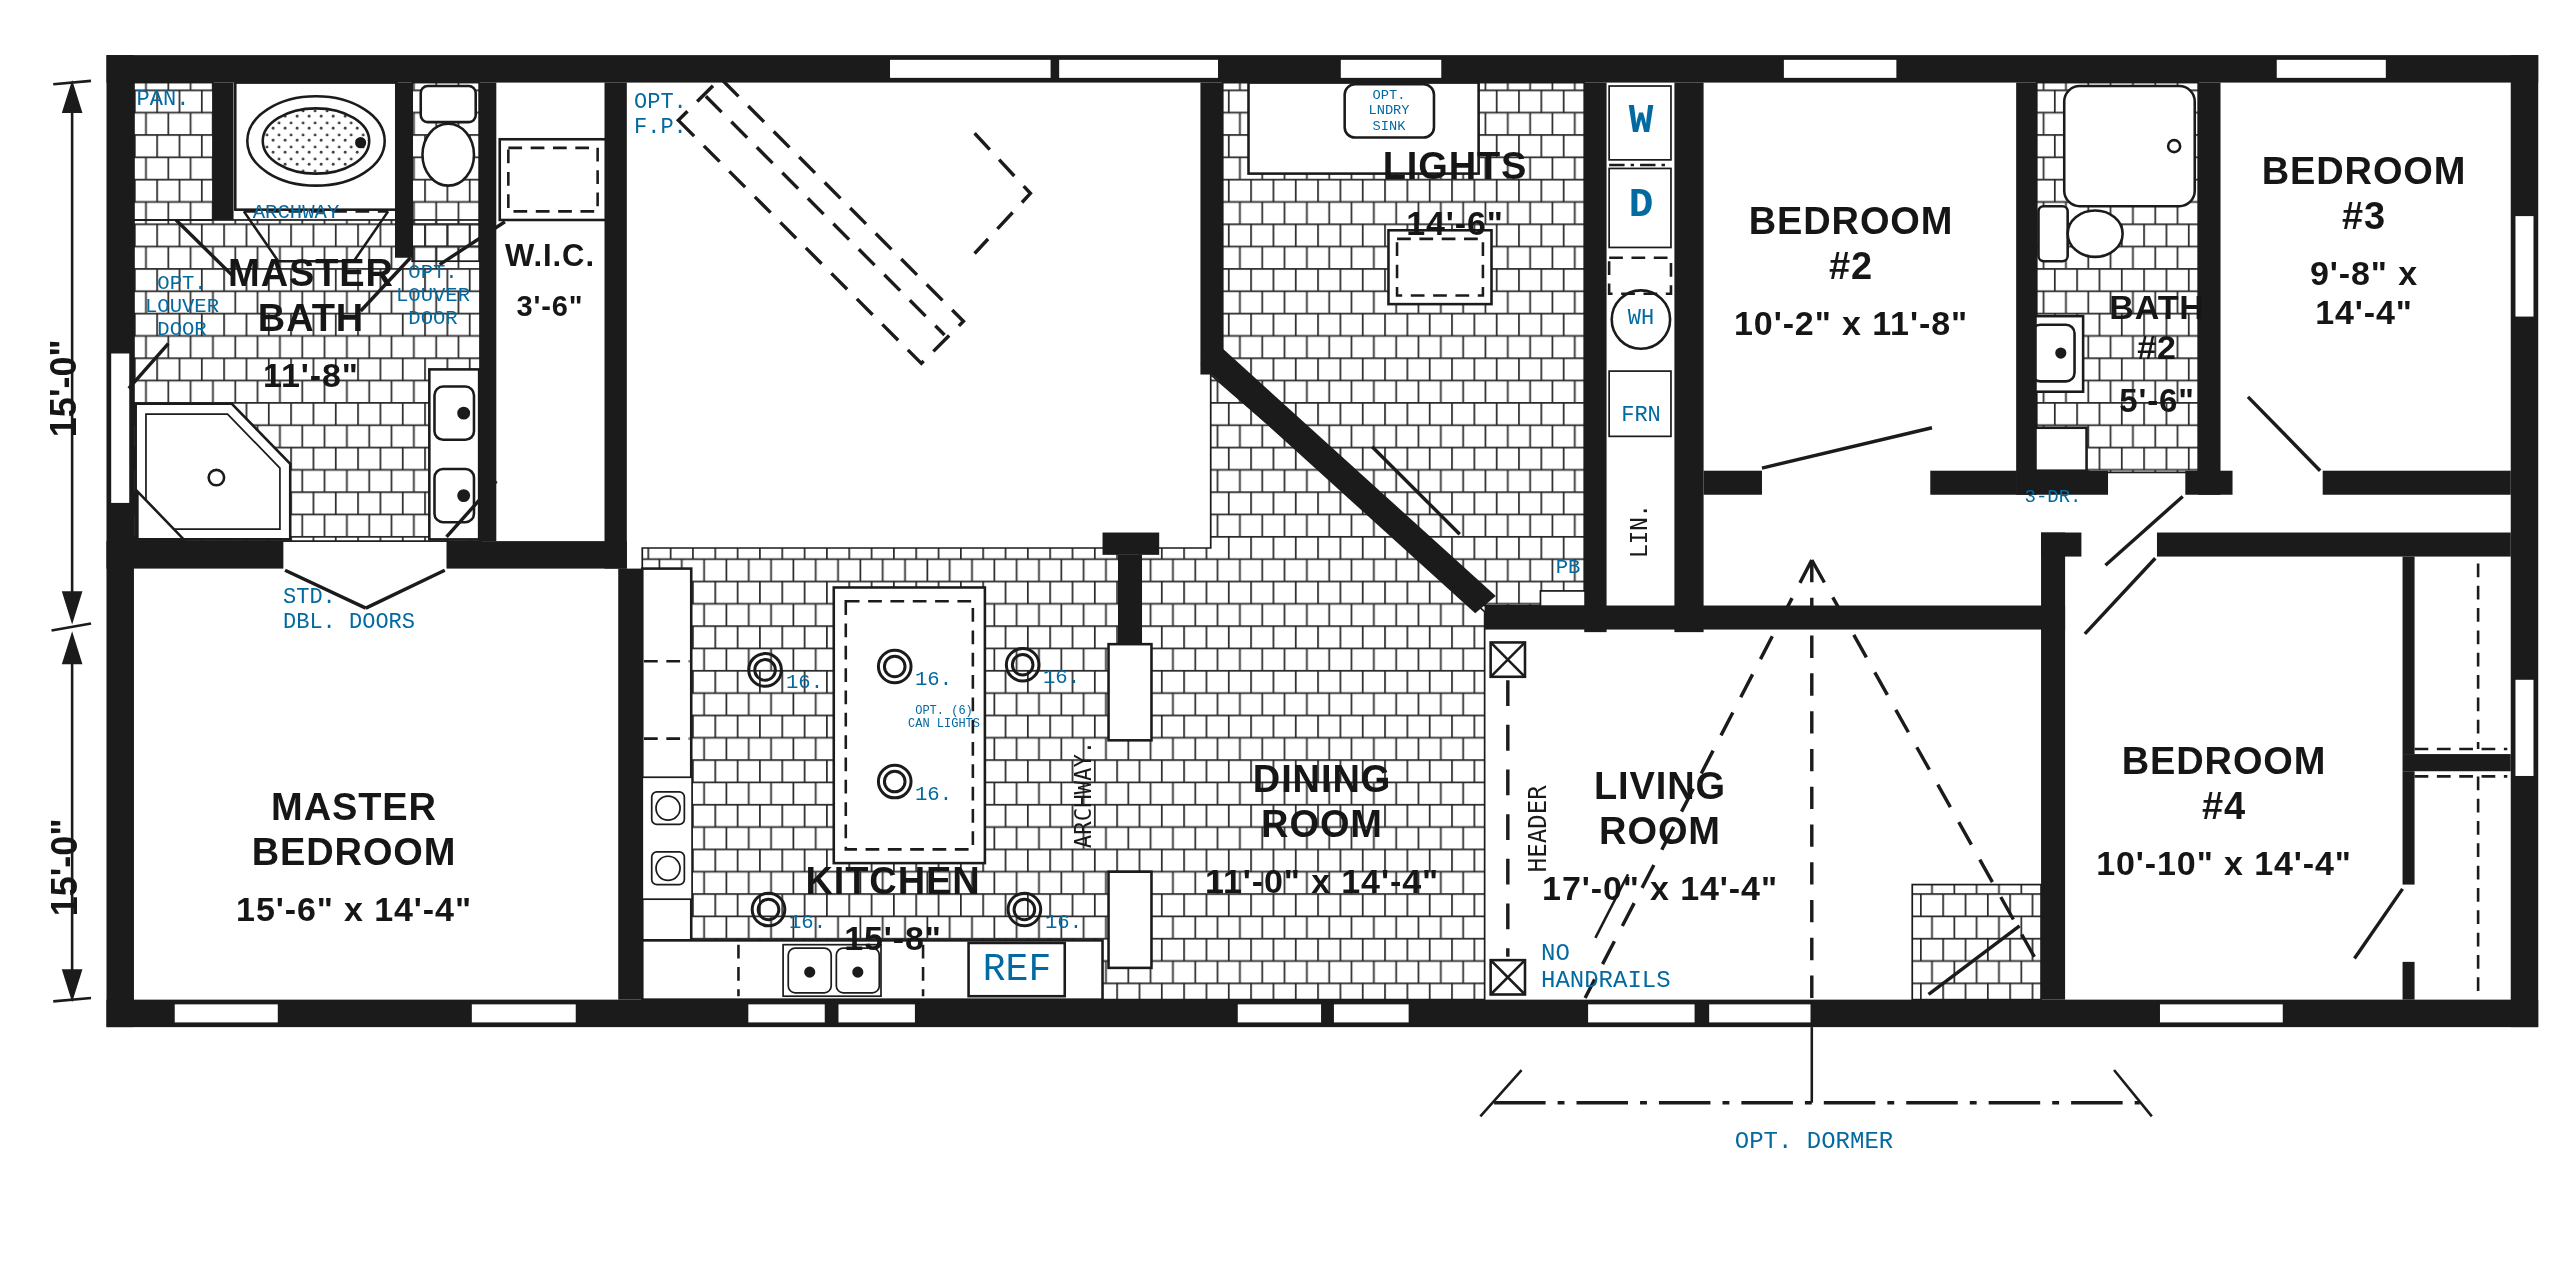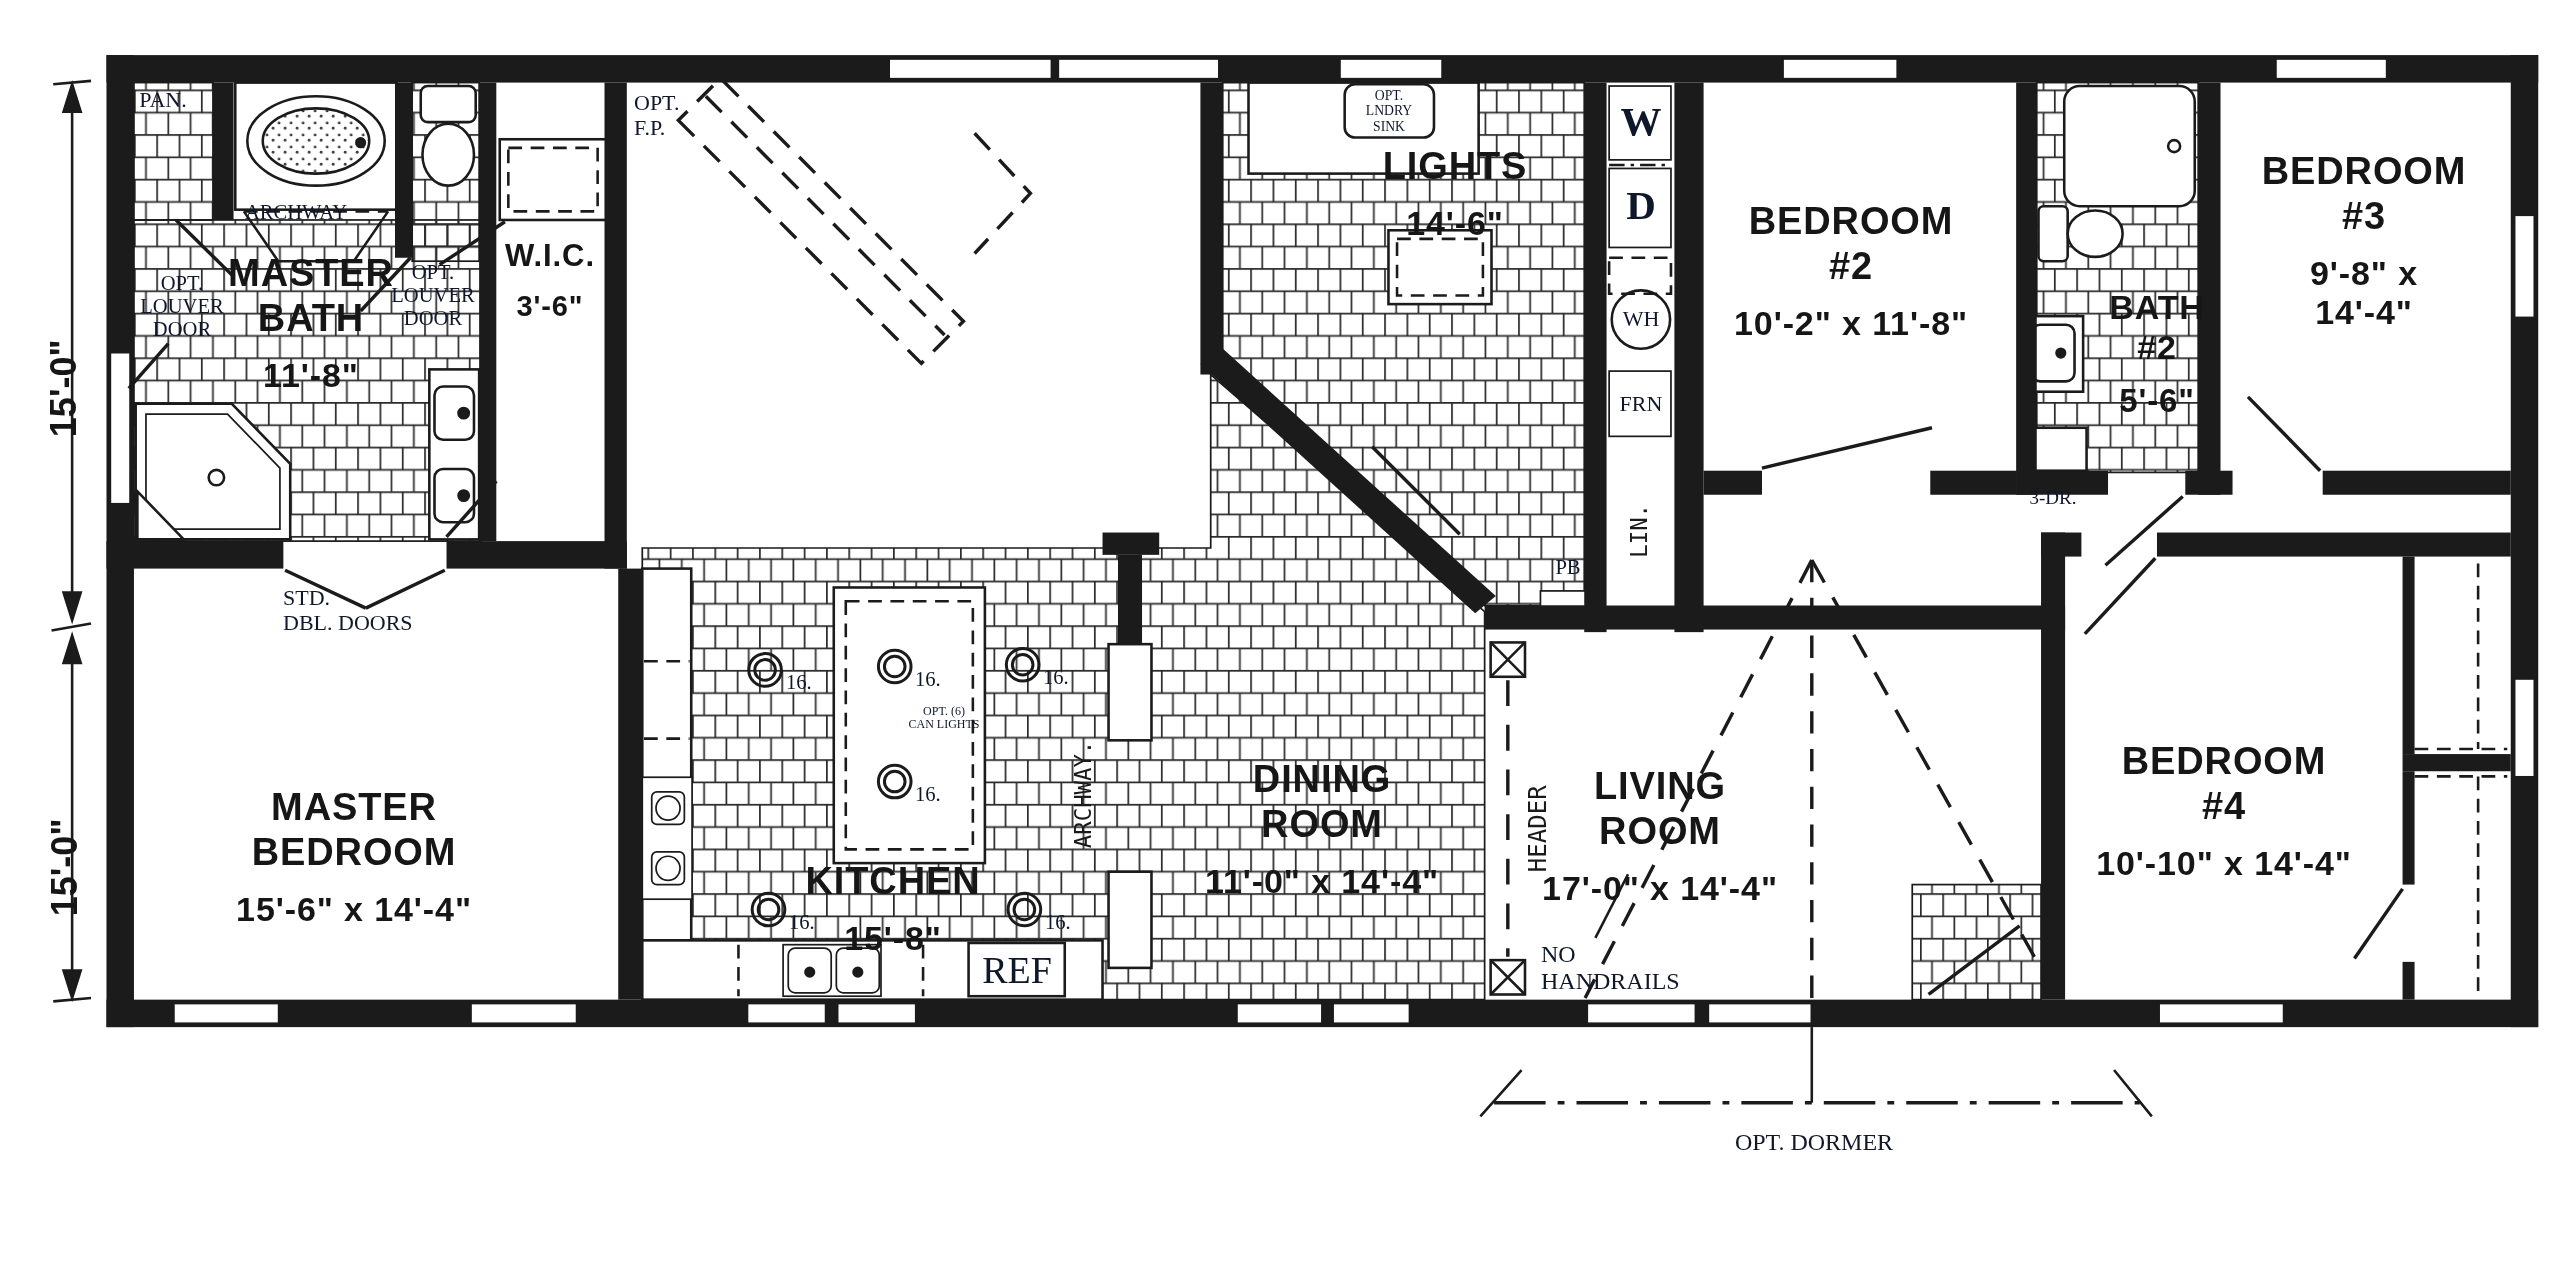--- a/index.html
+++ b/index.html
@@ -3,21 +3,21 @@
 <meta charset="utf-8">
 <style>
   html,body{margin:0;padding:0;background:#fff;}
   #plan{position:relative;width:2576px;height:1272px;background:#ffffff;overflow:hidden;
         font-family:"Liberation Sans",sans-serif;color:#111;}
   #plan svg{position:absolute;left:0;top:0;}
   .lbl{position:absolute;transform:translate(-50%,-50%);text-align:center;white-space:pre-line;}
   .lbl.tl{transform:none;text-align:left;}
   .room-name{font-weight:bold;font-size:38px;line-height:1.18;letter-spacing:0.9px;color:#161616;}
   .room-size{font-weight:bold;font-size:34px;line-height:1.15;letter-spacing:0.9px;color:#161616;}
-  .anno{font-family:Liberation Serif, serif;color:#0f172a;line-height:1.12;}
+  .anno{font-family:Liberation Mono, monospace;color:#0369a1;line-height:1.12;}
   .a24{font-size:20.6px;} .a26{font-size:22px;} .a22{font-size:19px;margin-top:48px;} .a19{font-size:12px;margin-left:37px;}
   .a16{font-size:13.7px;} .a48{font-size:41px;font-weight:bold;} .a44{font-size:38px;}
   .title{position:absolute;left:166px;top:1075px;font-size:50px;line-height:1.18;color:#000;letter-spacing:0;}
   svg text.vtext{font-family:"DejaVu Sans Mono",monospace;fill:#1a1a1a;}
   svg text.dim{font-family:"Liberation Sans",sans-serif;font-weight:bold;fill:#161616;font-size:42px;}
 </style>
 </head>
 <body>
 
 <div id="plan">
@@ -283,21 +283,21 @@
 SINK</div>
 
 <div class="lbl" style="left:1455px;top:193px;">
   <div class="room-name">LIGHTS</div>
   <div class="room-size">14'-6"</div>
 </div>
 
 <div class="lbl anno a48" style="left:1641px;top:122px;">W</div>
 <div class="lbl anno a48" style="left:1641px;top:206px;">D</div>
 <div class="lbl anno a26" style="left:1641px;top:319px;">WH</div>
-<div class="lbl anno a26" style="left:1641px;top:404px;">FRN</div>
+<div class="lbl anno a26" style="left:1641px;top:416px;">FRN</div>
 <div class="lbl anno a24" style="left:1568px;top:568px;">PB</div>
 
 <div class="lbl" style="left:1851px;top:271px;">
   <div class="room-name">BEDROOM
 #2</div>
   <div class="room-size">10'-2" x 11'-8"</div>
 </div>
 
 <div class="lbl" style="left:2157px;top:354px;">
   <div class="room-name" style="font-size:34px;">BATH

